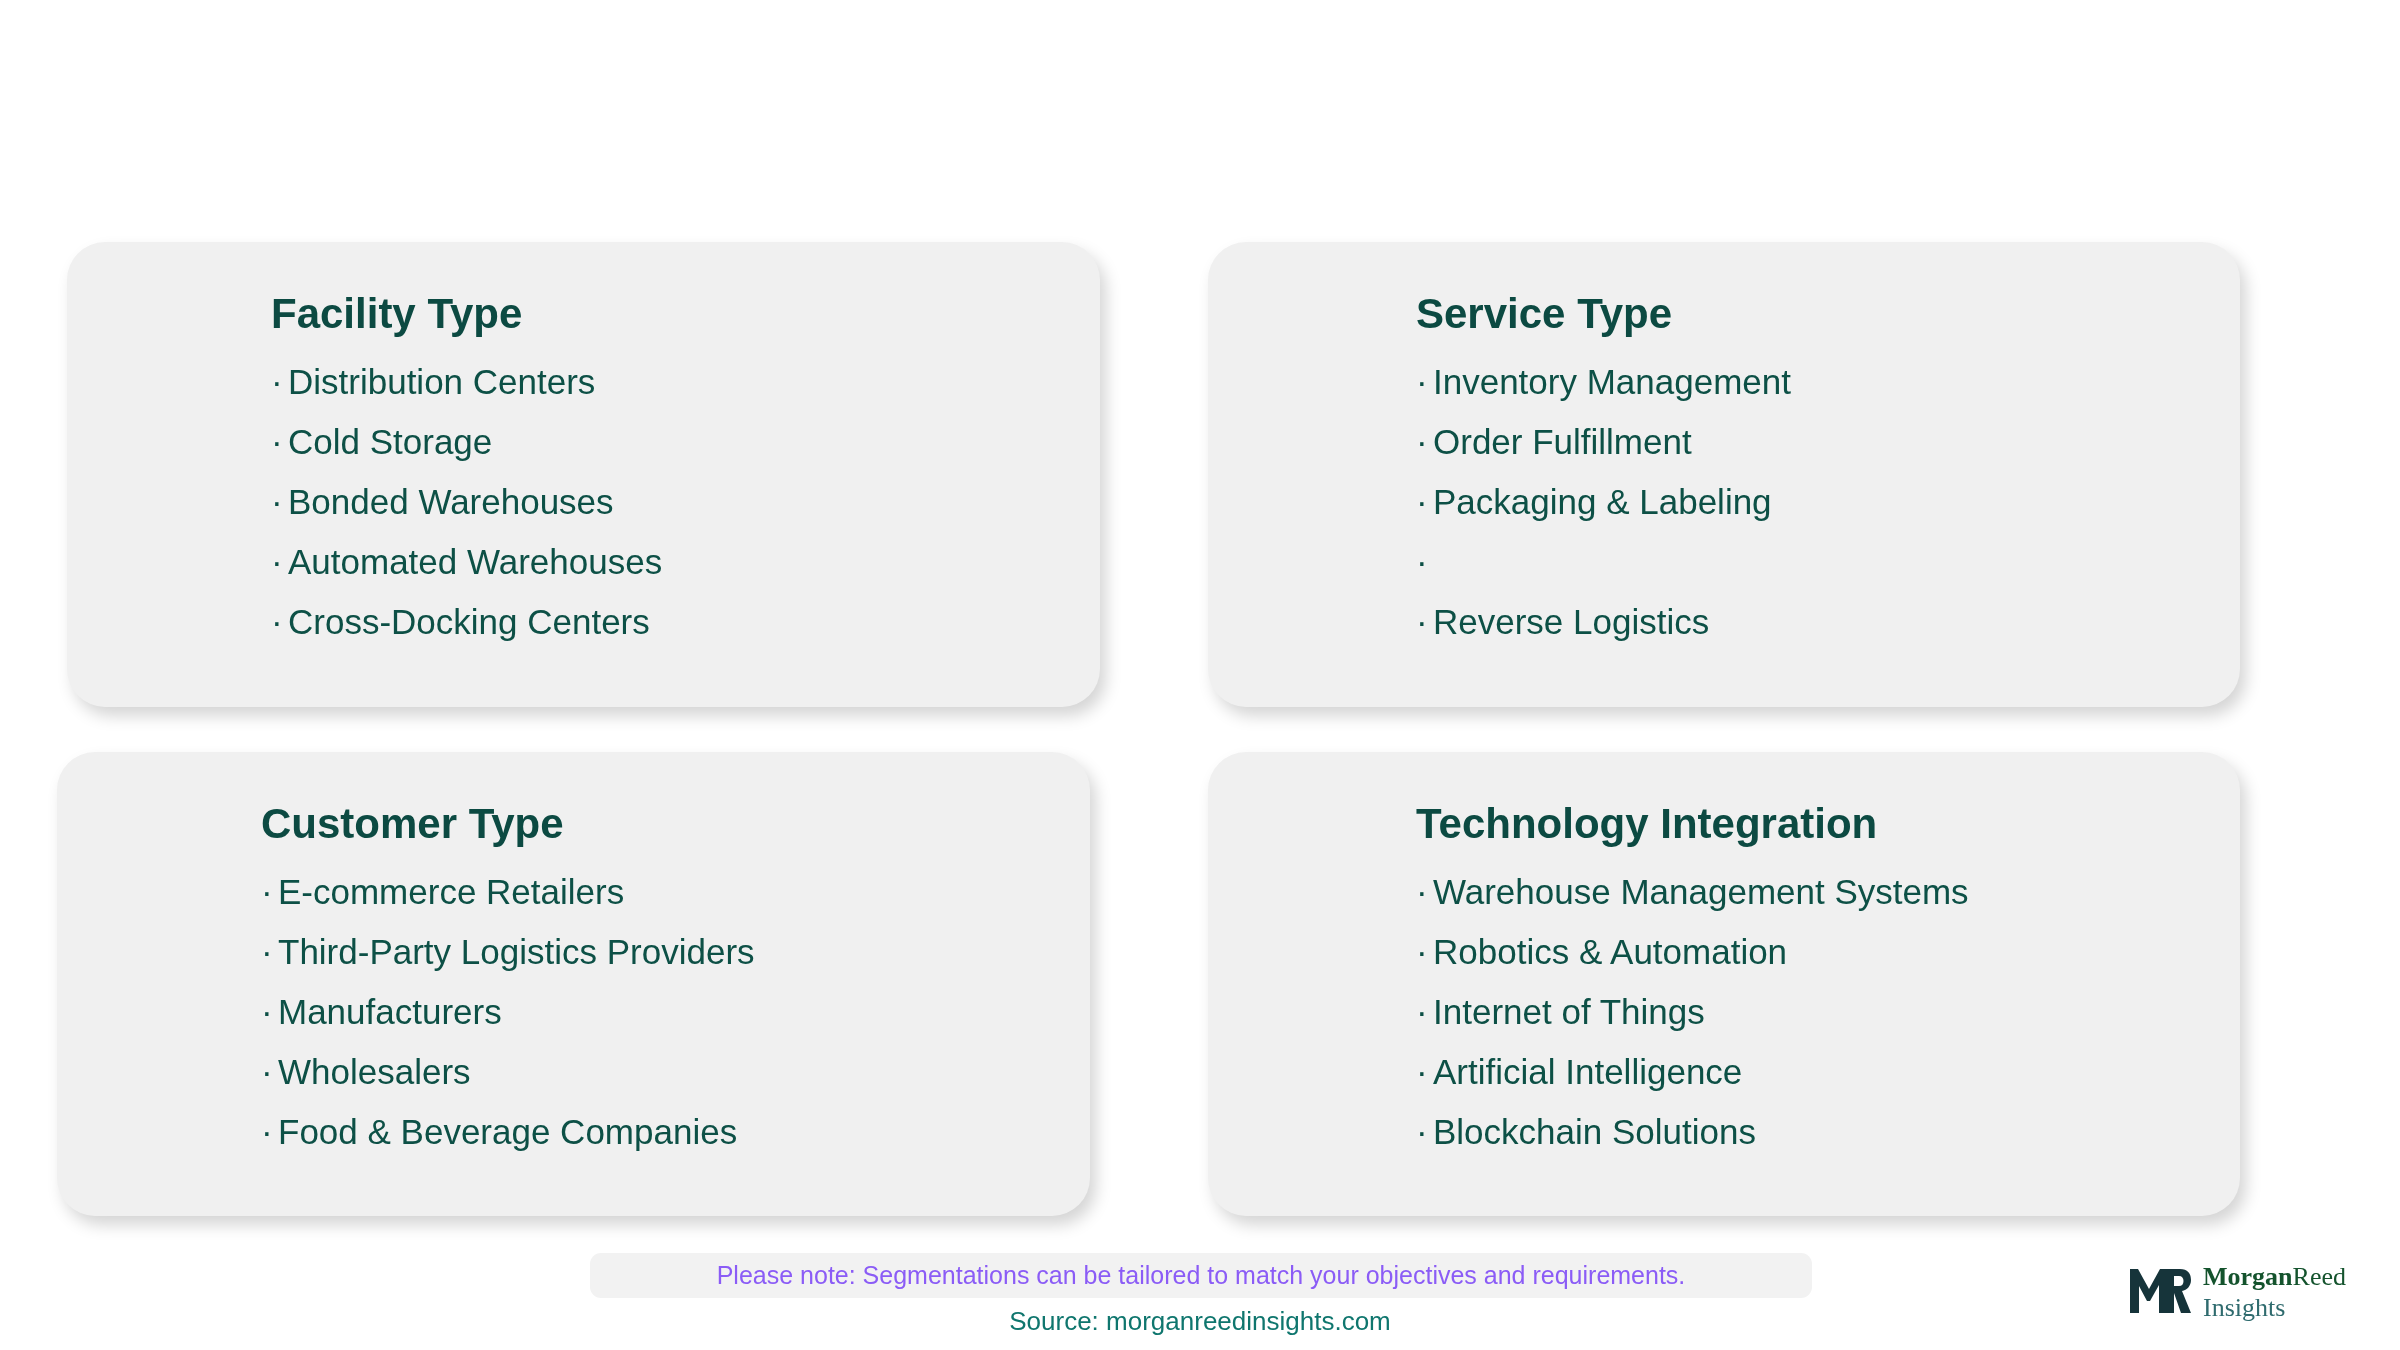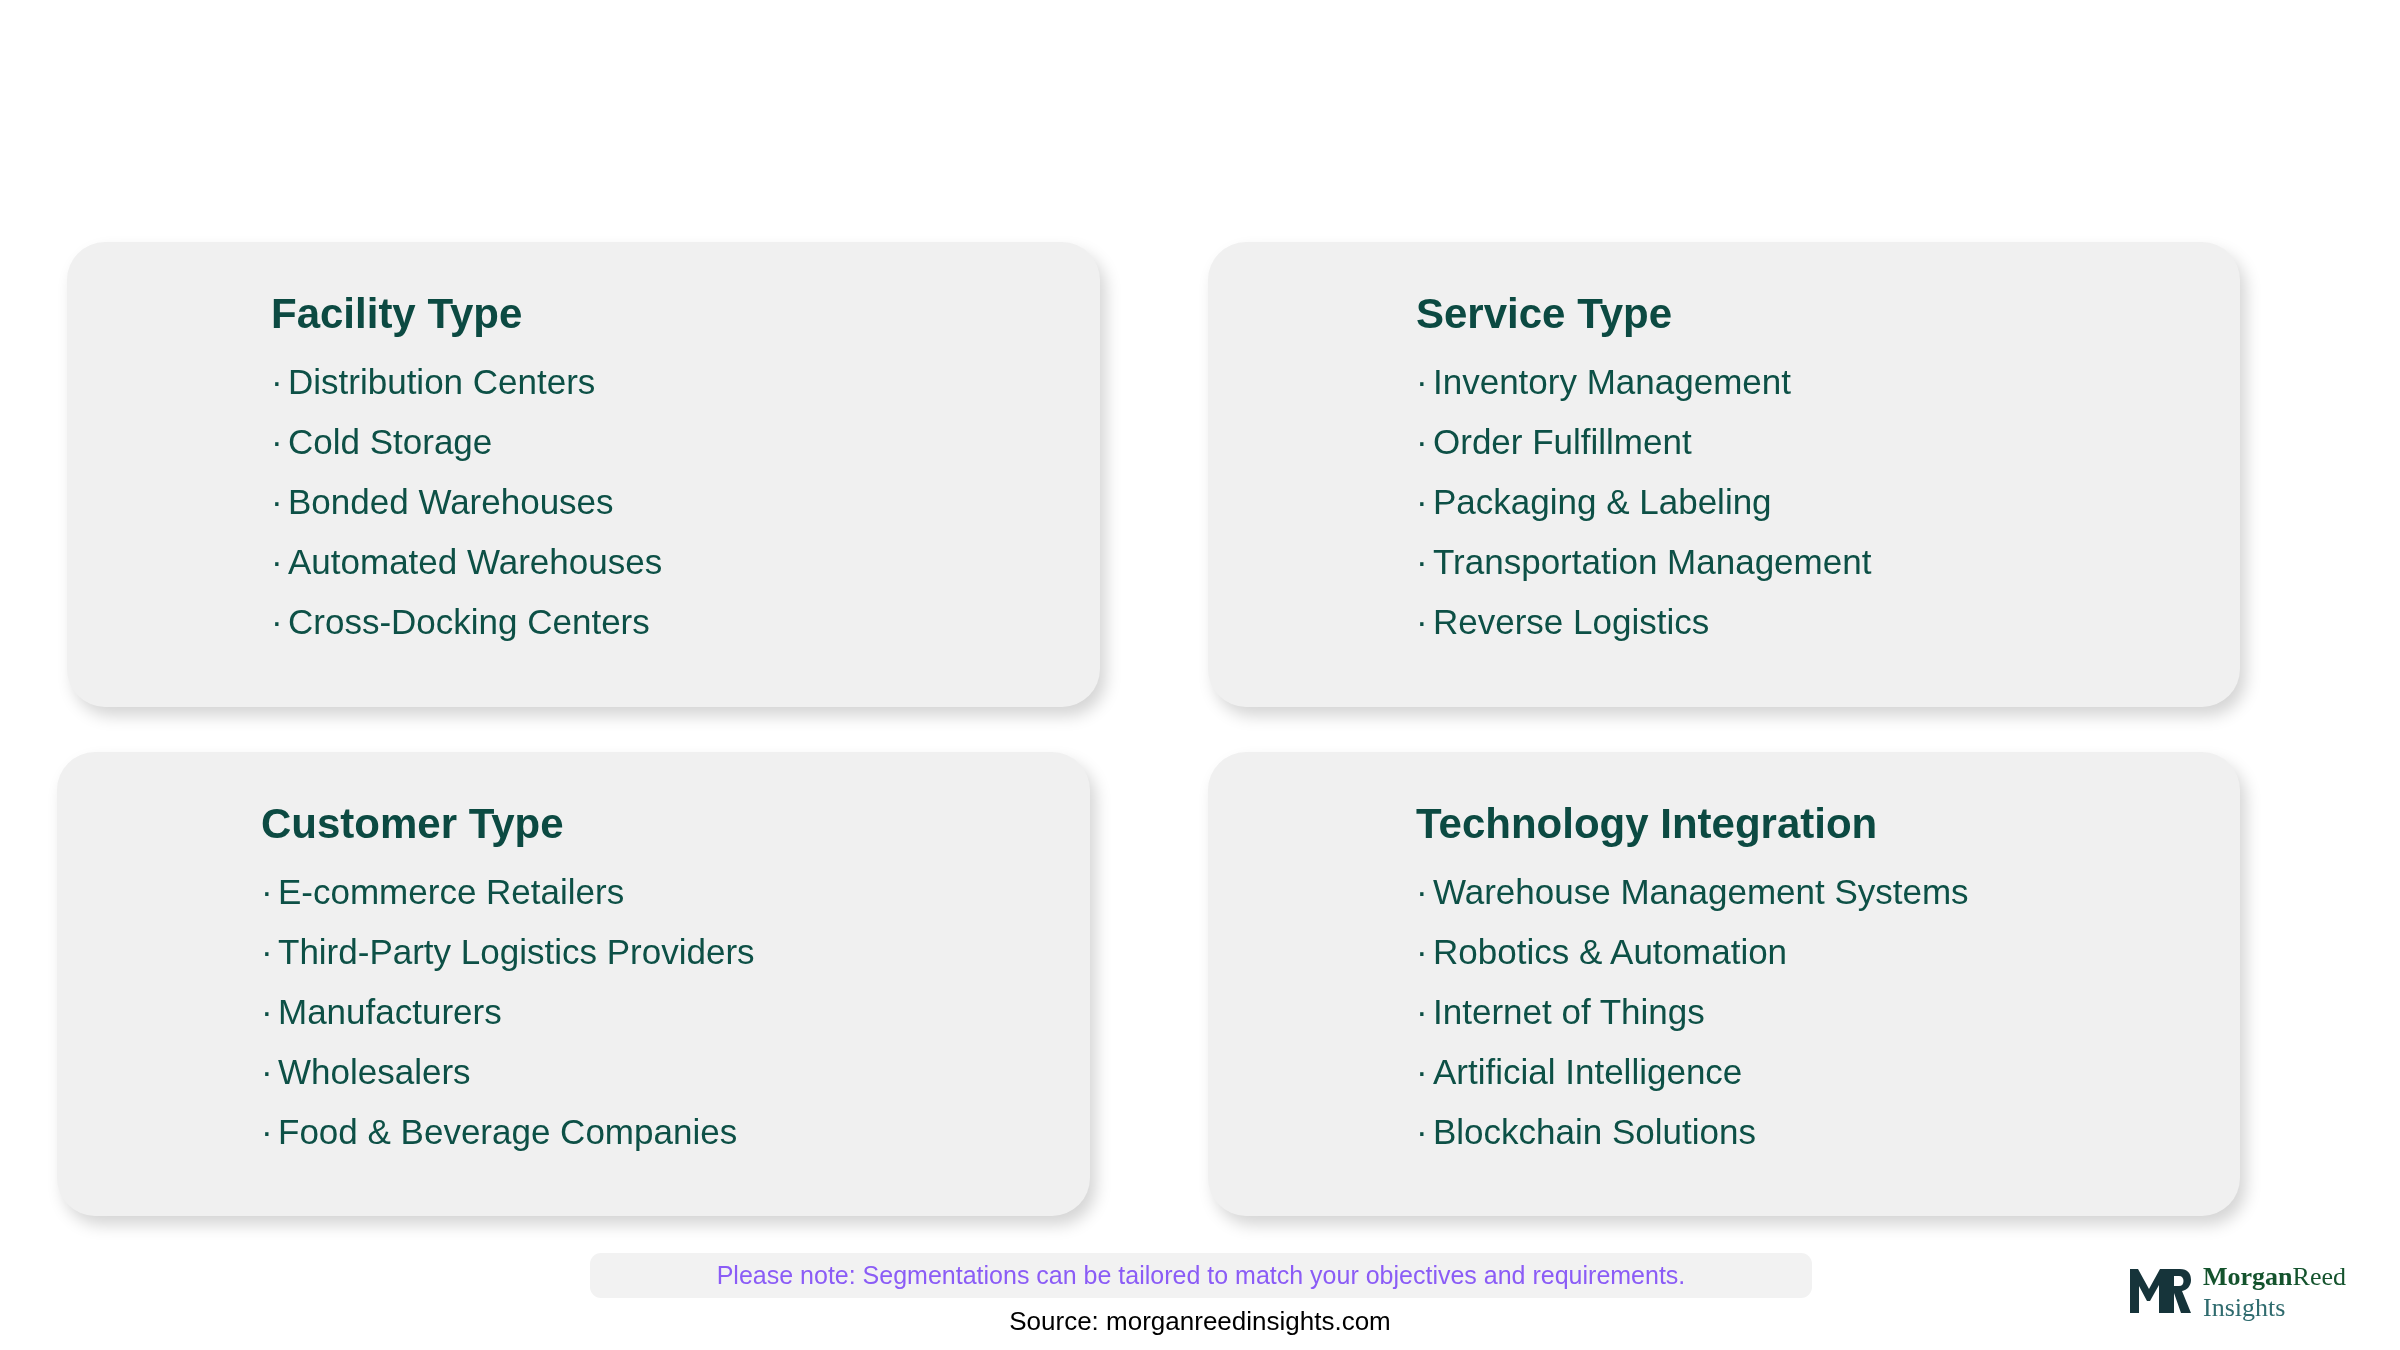--- a/index.html
+++ b/index.html
@@ -120,21 +120,21 @@
     font-weight: 400;
     white-space: nowrap;
   }
 
   .source-text {
     position: absolute;
     left: 0;
     top: 1306px;
     width: 2400px;
     text-align: center;
-    color: #000000;
+    color: #0f766e;
     font-size: 26px;
     font-weight: 400;
   }
 
   
   .logo {
     position: absolute;
     left: 2128px;
     top: 1264px;
     display: flex;
@@ -207,21 +207,20 @@
           <li>
               <span class="bullet-dot">·</span>
               <span>Order Fulfillment</span>
             </li>
           <li>
               <span class="bullet-dot">·</span>
               <span>Packaging &amp; Labeling</span>
             </li>
           <li>
               <span class="bullet-dot">·</span>
-              <span>Transportation Management</span>
             </li>
           <li>
               <span class="bullet-dot">·</span>
               <span>Reverse Logistics</span>
             </li>
         </ul>
       </div>
     </div>
 
     <div class="card pos-bl">

